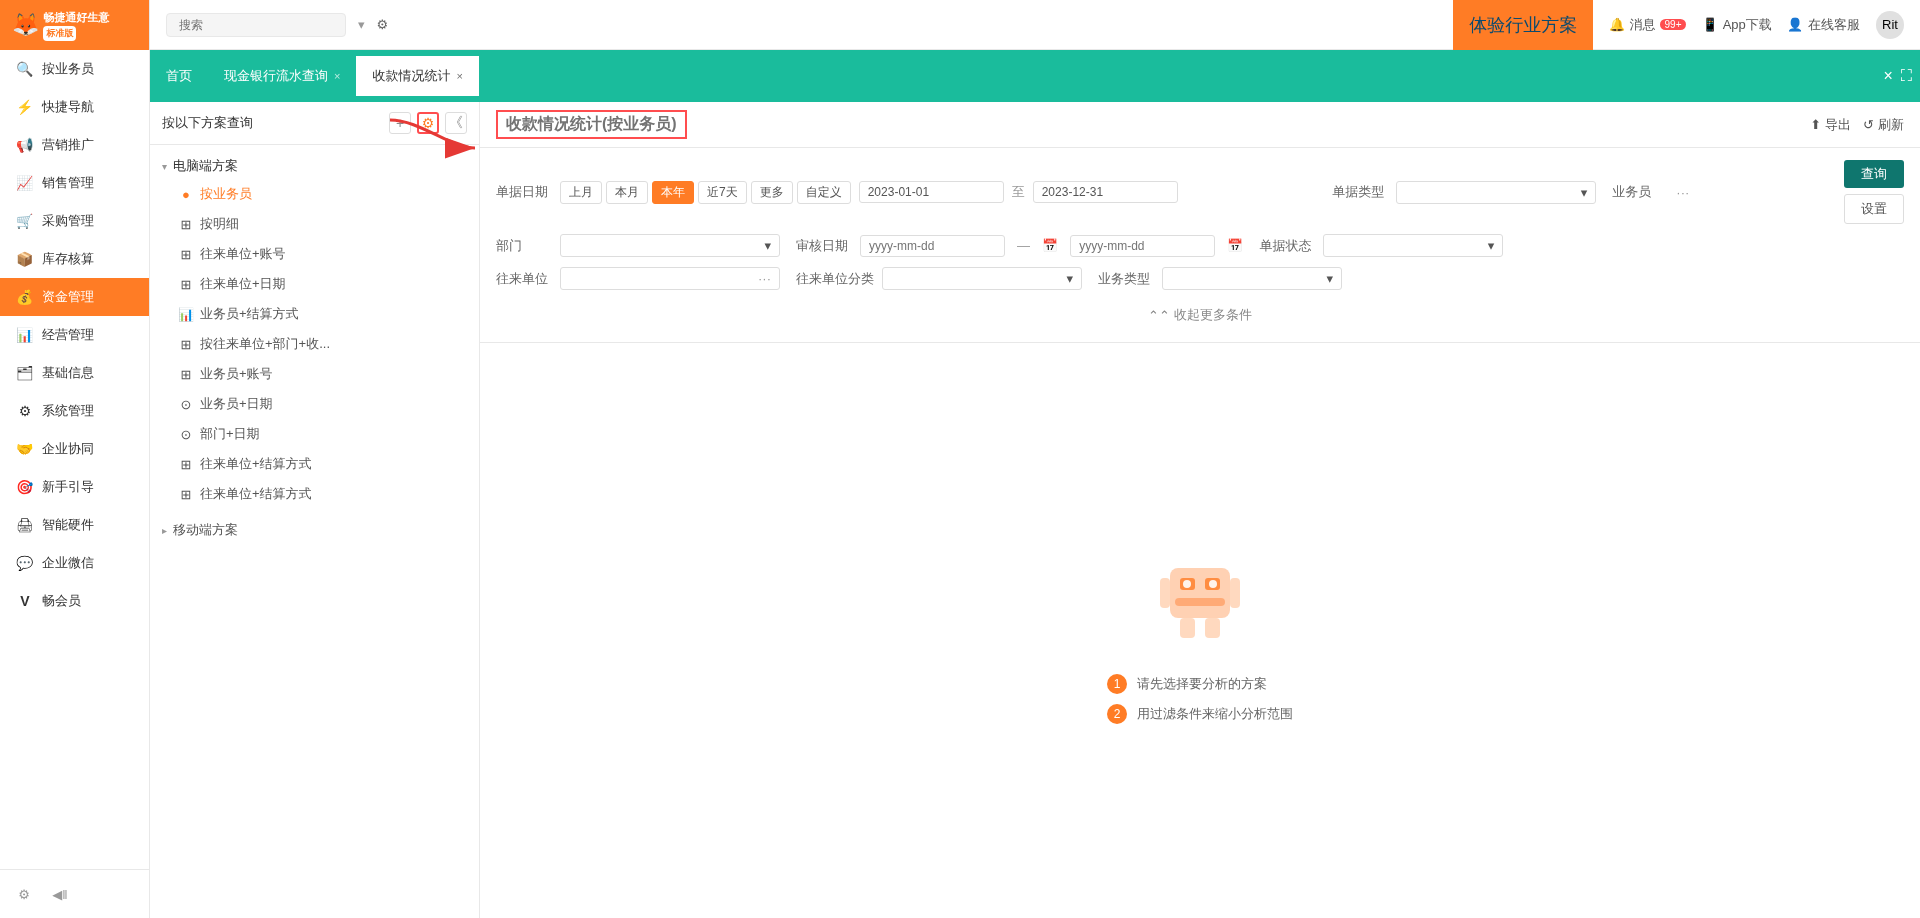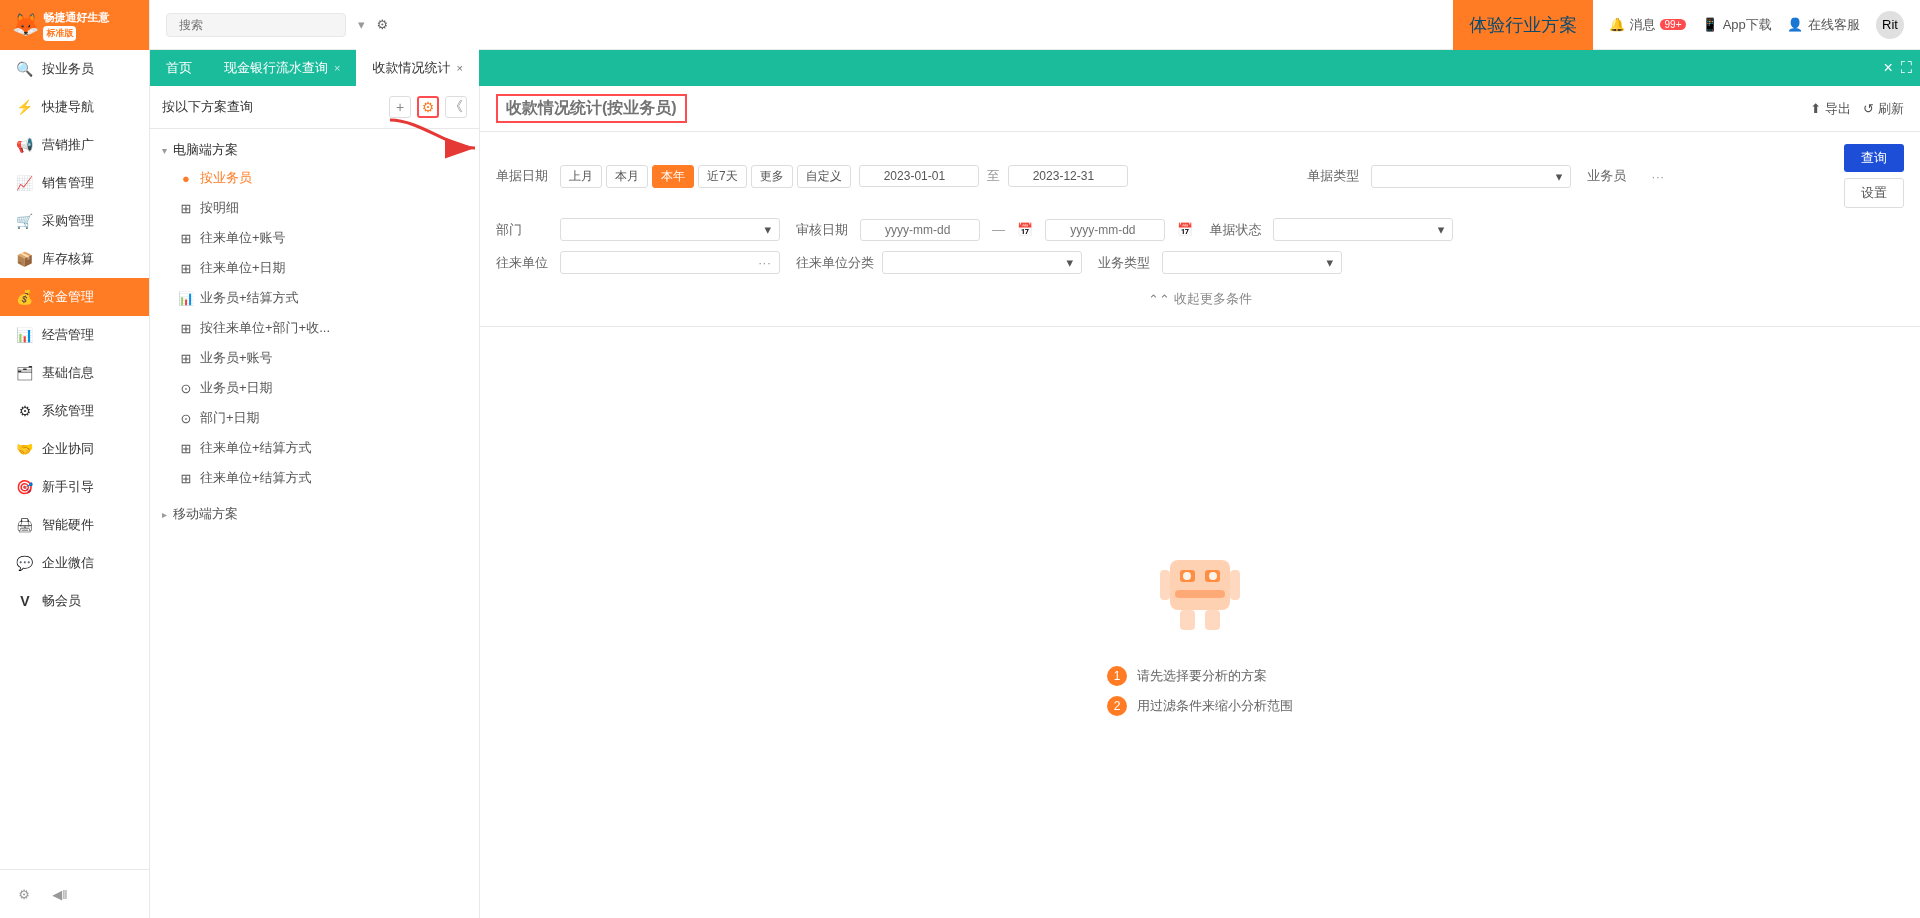--- a/index.html
+++ b/index.html
@@ -22,21 +22,21 @@
     .top-header { height: 50px; background: #fff; display: flex; align-items: center; justify-content: space-between; padding: 0 16px; border-bottom: 1px solid #e8e8e8; }
     .top-header-left { display: flex; align-items: center; gap: 12px; }
     .top-header-search { background: #f5f5f5; border: 1px solid #e8e8e8; border-radius: 4px; padding: 4px 12px; width: 180px; color: #999; font-size: 12px; }
     .top-header-right { display: flex; align-items: center; gap: 16px; }
     .top-header-btn { display: flex; align-items: center; gap: 4px; cursor: pointer; color: #555; font-size: 12px; }
     .badge { background: #ff4d4f; color: #fff; border-radius: 10px; padding: 0 5px; font-size: 10px; }
     .trial-btn { background: #ff7c25; color: #0c4a6e; padding: 20px 16px; border-radius: 4px; cursor: pointer; font-size: 18px; }
     .user-avatar { width: 28px; height: 28px; background: #e0e0e0; border-radius: 50%; }
 
     
-    .tab-bar { height: 36px; background: #1abc9c; display: flex; align-items: center; padding: 0 0; }
+    .tab-bar { height: 52px; background: #1abc9c; display: flex; align-items: center; padding: 0 0; }
     .tab-item { height: 40px; display: flex; align-items: center; padding: 0 16px; cursor: pointer; color: #fff; font-size: 13px; gap: 6px; }
     .tab-item.home { padding: 0 16px; }
     .tab-item.active { background: #fff; color: #333; }
     .tab-close { font-size: 11px; cursor: pointer; opacity: 0.7; }
     .tab-bar-actions { margin-left: auto; display: flex; align-items: center; padding-right: 8px; gap: 8px; }
     .tab-bar-action { color: #fff; cursor: pointer; font-size: 16px; }
 
     
     .content-wrapper { flex: 1; display: flex; overflow: hidden; background: #f0f0f0; }
 
@@ -64,30 +64,30 @@
     .page-action-btn { display: flex; align-items: center; gap: 4px; cursor: pointer; color: #555; font-size: 13px; }
 
     
     .filter-area { background: #fff; padding: 12px 16px; border-bottom: 1px solid #e8e8e8; }
     .filter-row { display: flex; align-items: center; gap: 16px; margin-bottom: 10px; flex-wrap: wrap; }
     .filter-item { display: flex; align-items: center; gap: 8px; }
     .filter-label { color: #666; min-width: 56px; white-space: nowrap; }
     .date-quick-btns { display: flex; gap: 4px; }
     .date-quick-btn { padding: 2px 8px; border: 1px solid #ddd; border-radius: 3px; cursor: pointer; font-size: 12px; color: #555; }
     .date-quick-btn.active { background: #ff7c25; color: #fff; border-color: #ff7c25; }
-    .date-input { border: 1px solid #ddd; border-radius: 3px; padding: 3px 24px; color: #555; font-size: 12px; width: 120px; }
+    .date-input { border: 1px solid #ddd; border-radius: 3px; padding: 3px 8px; color: #555; font-size: 12px; width: 145px; }
     .date-sep { color: #999; }
     .filter-select { border: 1px solid #ddd; border-radius: 3px; padding: 3px 8px; color: #555; font-size: 12px; min-width: 160px; display: flex; align-items: center; justify-content: space-between; cursor: pointer; }
     .filter-dots { color: #999; cursor: pointer; }
     .collapse-btn { display: flex; align-items: center; justify-content: center; gap: 4px; color: #888; cursor: pointer; font-size: 12px; padding: 6px 0; }
 
     
     .query-btns { display: flex; flex-direction: column; gap: 6px; margin-left: auto; }
     .query-btn { padding: 5px 16px; border-radius: 3px; cursor: pointer; font-size: 13px; text-align: center; }
-    .query-btn.primary { background: #1d4ed8; color: #fff; }
+    .query-btn.primary { background: #0f766e; color: #fff; }
     .query-btn.secondary { border: 1px solid #ddd; background: #fff; color: #555; }
 
     
     .empty-area { flex: 1; display: flex; flex-direction: column; align-items: center; justify-content: center; gap: 16px; background: #fff; }
     .empty-steps { display: flex; flex-direction: column; gap: 10px; }
     .empty-step { display: flex; align-items: center; gap: 10px; color: #666; }
     .step-num { width: 20px; height: 20px; border-radius: 50%; background: #ff7c25; color: #fff; display: flex; align-items: center; justify-content: center; font-size: 12px; flex-shrink: 0; }
 
     .red-box { border: 2px solid #ff4d4f; }
   </style>

